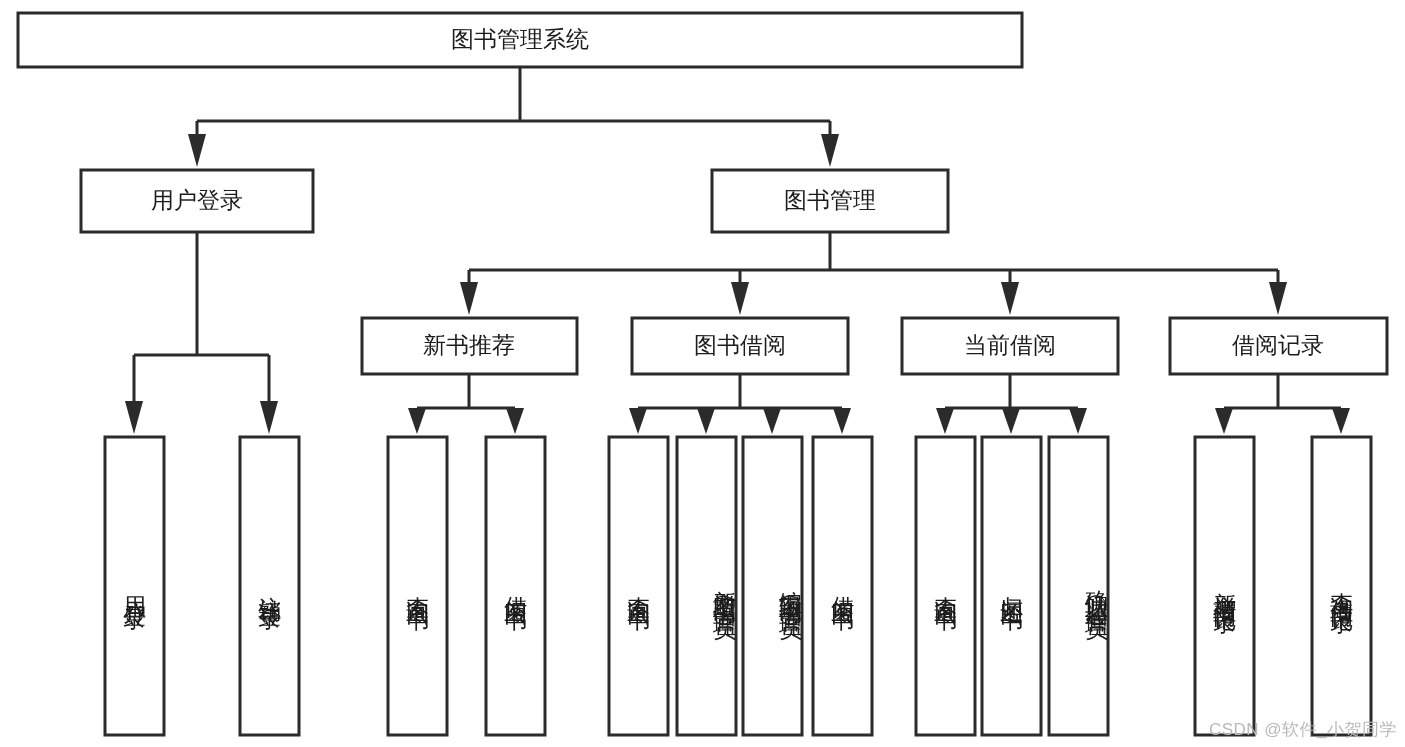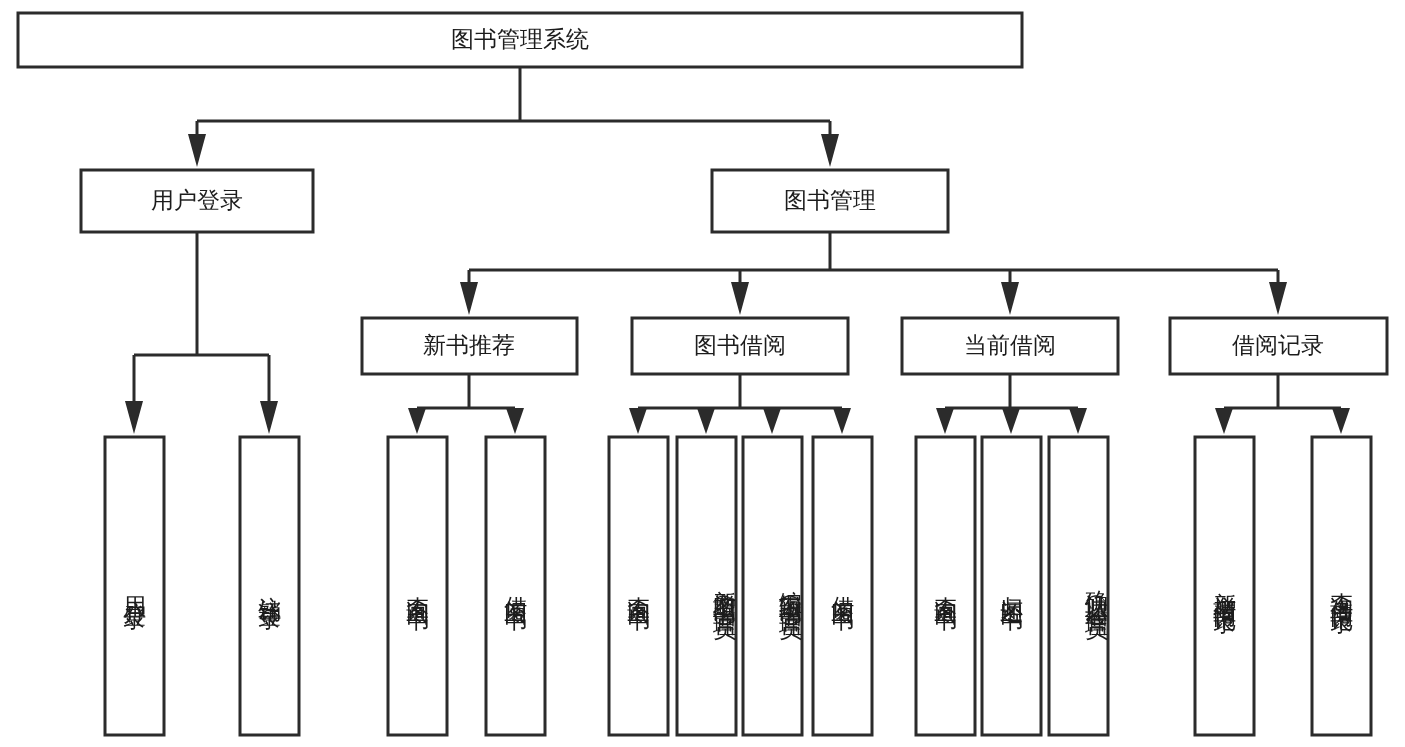--- a/index.html
+++ b/index.html
@@ -219,14 +219,15 @@
   <div class="leaf-label-wrap" style="left:743px; top:437px; width:59px; height:298px; align-items:flex-start; padding-top:8px; box-sizing:border-box;">编辑图书（管理员）</div>
   <div class="leaf-label-wrap" style="left:813px; top:437px; width:59px; height:298px;">借阅图书</div>
 
   <div class="leaf-label-wrap" style="left:916px; top:437px; width:59px; height:298px;">查询图书</div>
   <div class="leaf-label-wrap" style="left:982px; top:437px; width:59px; height:298px;">归还图书</div>
   <div class="leaf-label-wrap" style="left:1049px; top:437px; width:59px; height:298px; align-items:flex-start; padding-top:8px; box-sizing:border-box;">确认归还（管理员）</div>
 
   <div class="leaf-label-wrap" style="left:1195px; top:437px; width:59px; height:298px;">新增借阅记录</div>
   <div class="leaf-label-wrap" style="left:1312px; top:437px; width:59px; height:298px;">查询借阅记录</div>
 
+  <div id="watermark">CSDN @软件_小贺同学</div>
 
 </div>
 
 </body></html>

